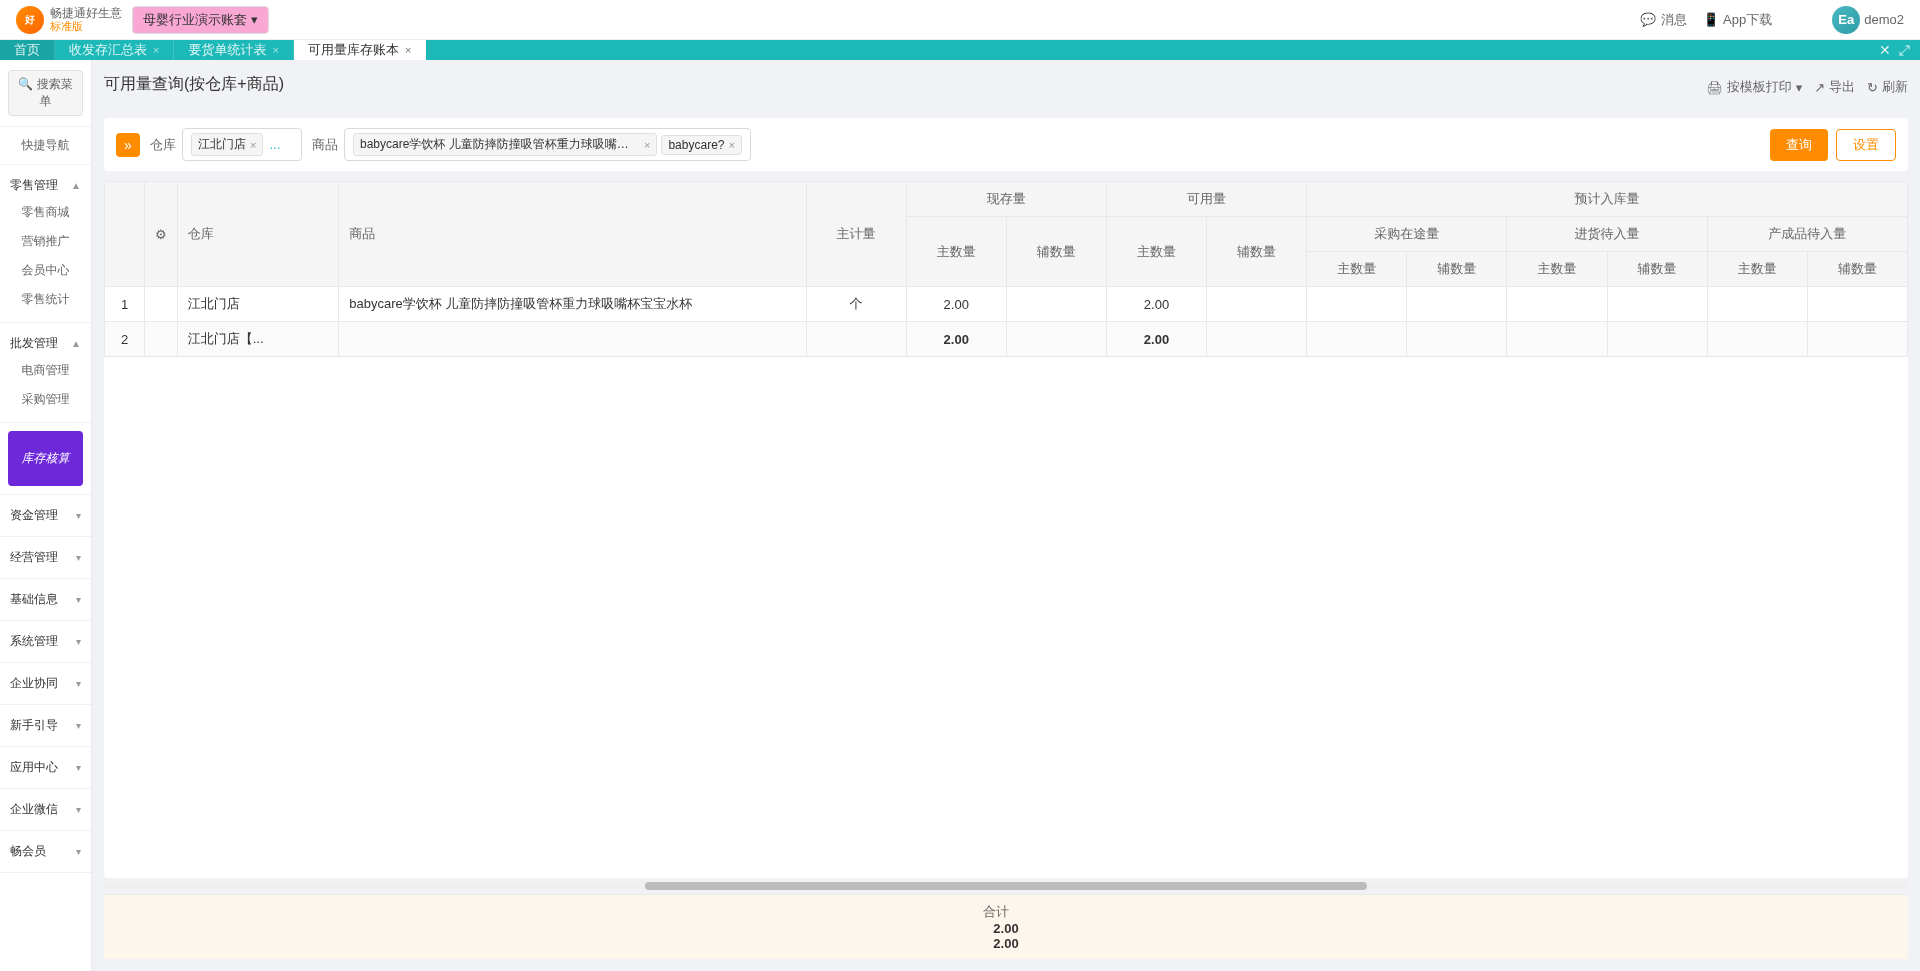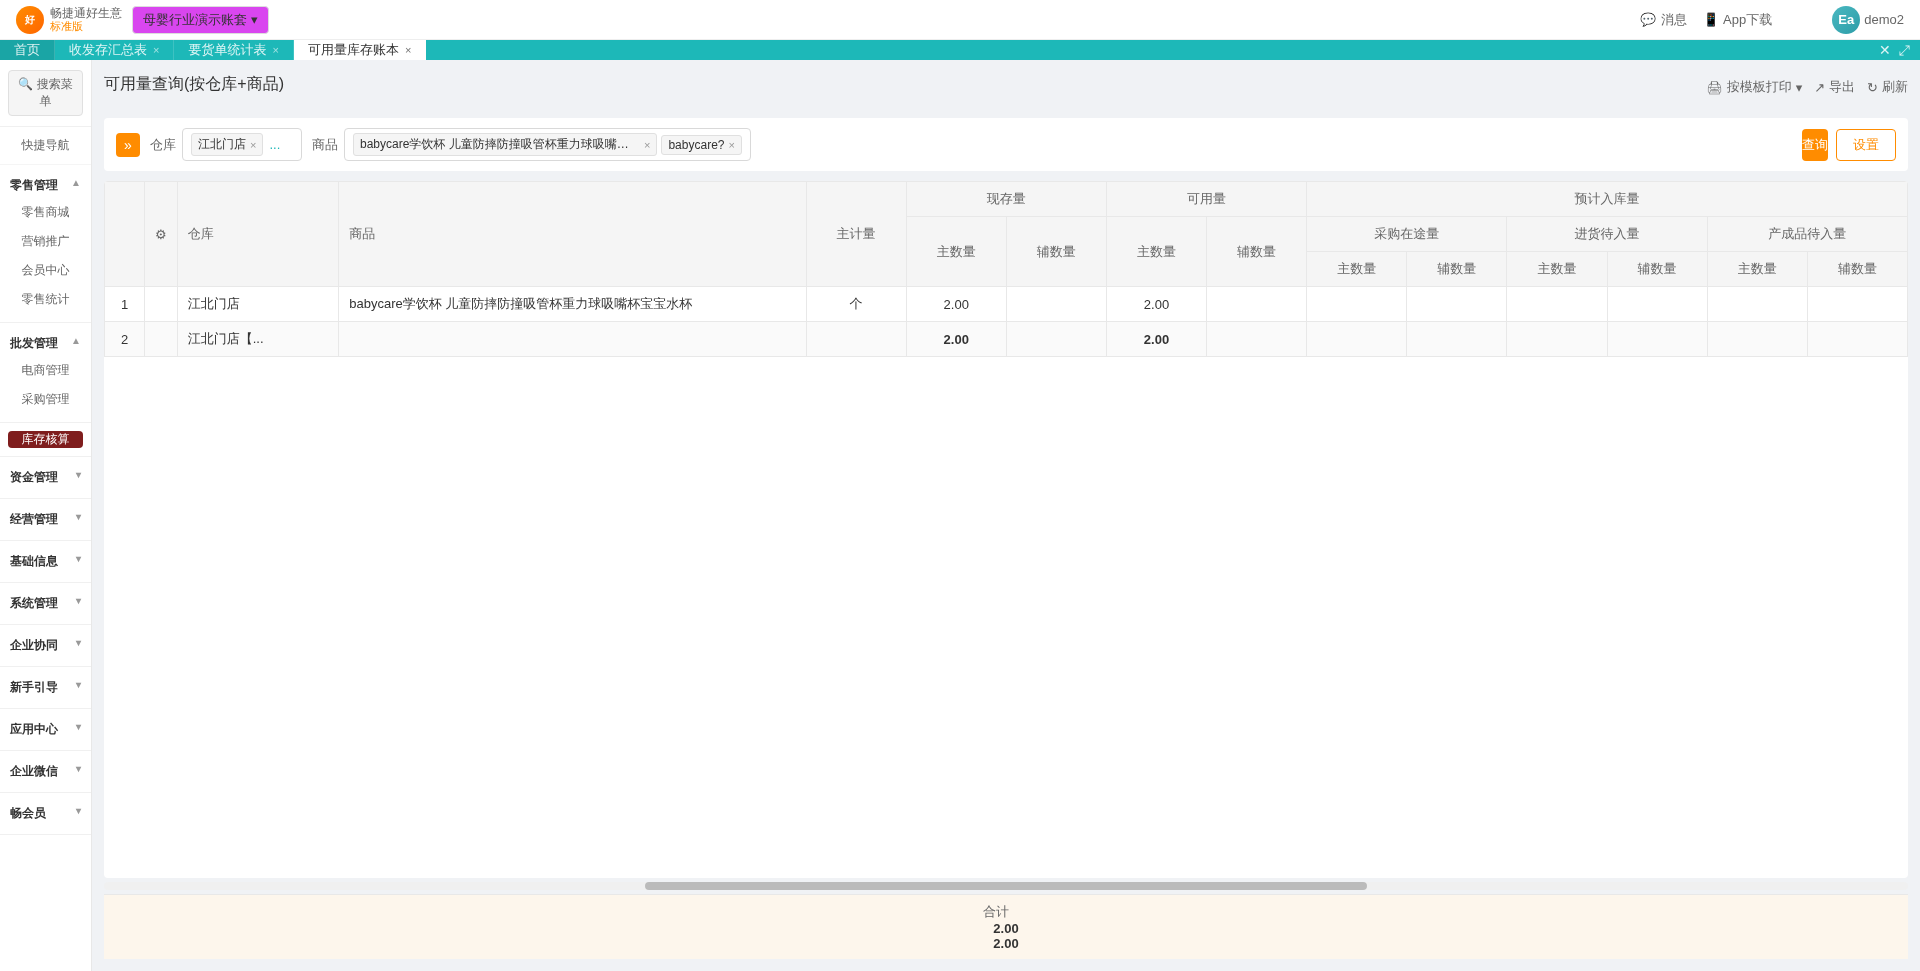--- a/index.html
+++ b/index.html
@@ -46,21 +46,21 @@
     .industry-selector {
       display: flex;
       align-items: center;
       gap: 4px;
       padding: 4px 10px;
       border: 1px solid #ddd;
       border-radius: 4px;
       cursor: pointer;
       font-size: 13px;
       color: #333;
-      background: #d946ef;
+      background: #f9a8d4;
     }
     .top-header-right {
       display: flex;
       align-items: center;
       gap: 16px;
     }
     .header-action {
       display: flex;
       align-items: center;
       gap: 4px;
@@ -169,46 +169,47 @@
       font-size: 12px;
       color: #666;
       border-bottom: 1px solid #f5f5f5;
     }
     .sidebar-section {
       padding: 8px;
       border-bottom: 1px solid #f0f0f0;
     }
     .sidebar-section-header {
       display: flex;
-      align-items: flex-start;
+      align-items: center;
       justify-content: space-between;
       cursor: pointer;
       font-size: 12px;
       color: #333;
-      font-weight: 700;
+      font-weight: 400;
       padding: 4px 2px;
     }
     .sidebar-section-header .arrow {
       font-size: 10px;
       color: #999;
     }
     .sidebar-sub-item {
       padding: 6px 4px;
       cursor: pointer;
       font-size: 12px;
       color: #666;
       text-align: center;
     }
     .sidebar-active {
-      background: #7f1d1d;
+      background: #6d28d9;
       color: #fff !important;
       border-radius: 4px;
-      padding: 0 4px;
+      padding: 19px 4px;
       text-align: center;
       font-size: 12px;
+      font-style: italic;
     }
 
     
     .content-area {
       flex: 1;
       overflow: hidden;
       display: flex;
       flex-direction: column;
       background: #f0f2f5;
     }
@@ -297,21 +298,21 @@
     .filter-actions {
       display: flex;
       gap: 8px;
       margin-left: auto;
     }
     .btn-query {
       background: #ff8c00;
       color: #fff;
       border: none;
       border-radius: 4px;
-      padding: 6px 0;
+      padding: 6px 16px;
       cursor: pointer;
       font-size: 13px;
     }
     .btn-setting {
       background: #fff;
       color: #ff8c00;
       border: 1px solid #ff8c00;
       border-radius: 4px;
       padding: 6px 16px;
       cursor: pointer;

